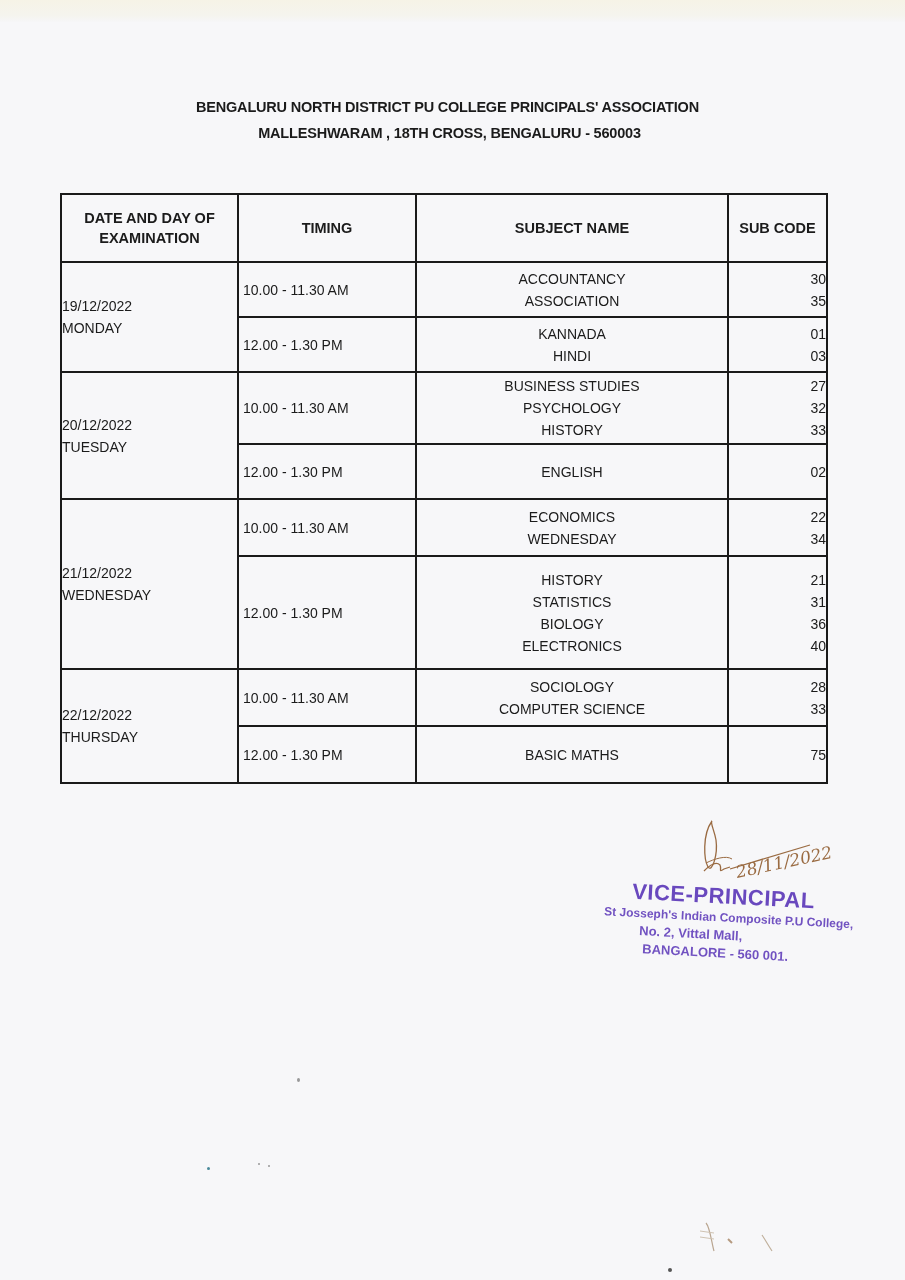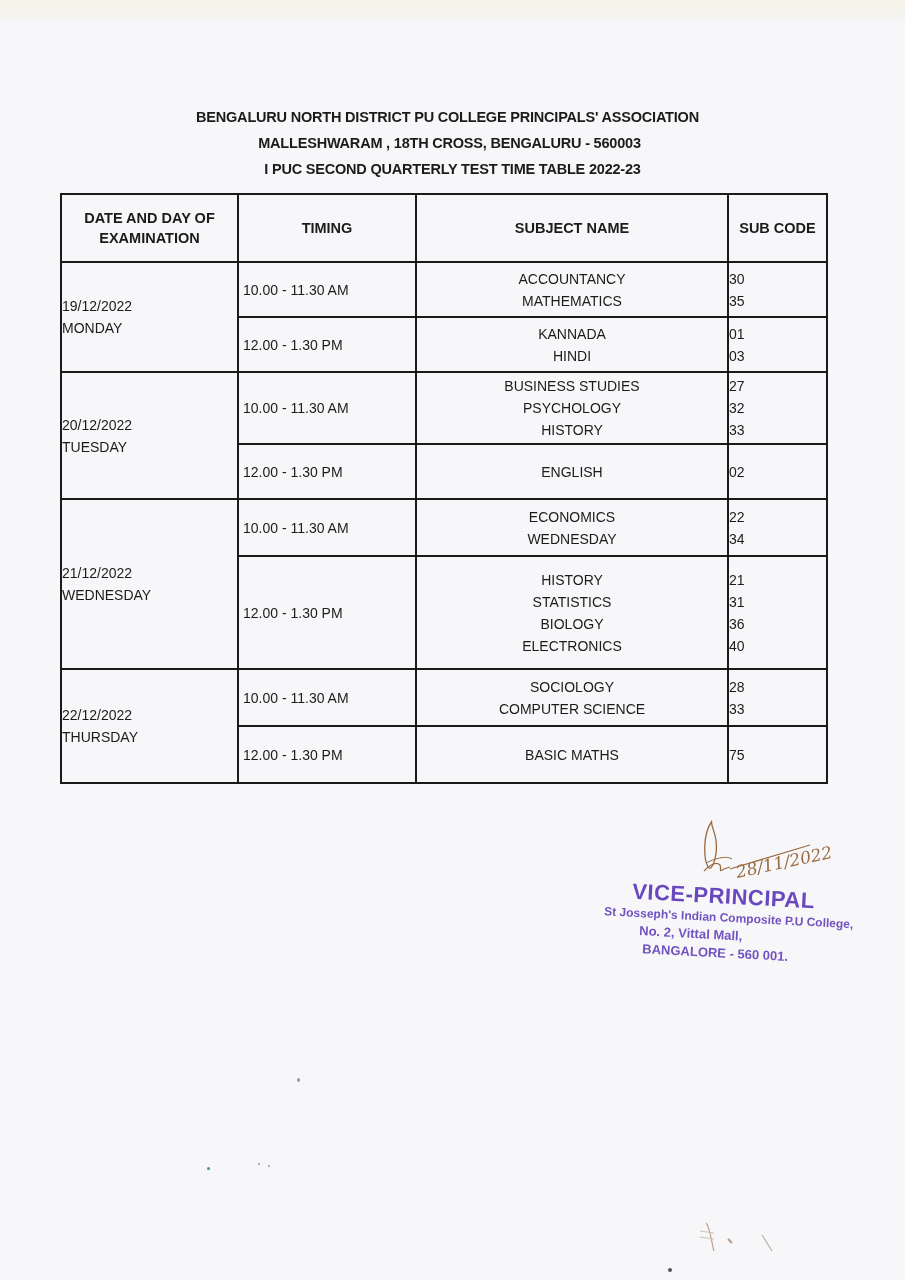--- a/index.html
+++ b/index.html
@@ -7,21 +7,21 @@
       width: 905px; height: 1280px; position: relative; overflow: hidden;
       background: #f7f7f9;
       font-family: "Liberation Sans", sans-serif;
       color: #1b1b1b;
     }
     .top-strip {
       position: absolute; left: 0; top: 0; width: 905px; height: 22px;
       background: linear-gradient(#f6f3e6, #f5f4ee 70%, #f6f6f8);
     }
     .header {
-      position: absolute; left: 0; top: 104px; width: 905px; text-align: center;
+      position: absolute; left: 0; top: 94px; width: 905px; text-align: center;
     }
     .header .line {
       font-weight: bold; font-size: 14.5px; letter-spacing: -0.2px;
       line-height: 26px; white-space: nowrap;
     }
     .header .line.l1 { margin-left: -10px; }
     .header .line.l2 { margin-left: -6px; }
 
     table.tt {
       position: absolute; left: 60px; top: 193px;
@@ -39,21 +39,21 @@
       text-align: center;
     }
     col.c1 { width: 177px; }
     col.c2 { width: 178px; }
     col.c3 { width: 312px; }
     col.c4 { width: 99px; }
 
     td.date { line-height: 22px; }
     td.timing { text-align: left; padding-left: 4px !important; margin-top: 30px; }
     td.subj { text-align: center; line-height: 22px; margin-top: 40px; }
-    td.code { text-align: left; line-height: 22px; border-radius: 14px; }
+    td.code { text-align: right; line-height: 22px; border-radius: 14px; }
     .stack div { white-space: nowrap; }
 
     .h-2 { height: 55px; }
     .h-3 { height: 72px; }
     .h-1 { height: 55px; }
     .h-4 { height: 113px; }
 
     .sign {
       position: absolute; left: 700px; top: 815px; width: 170px; height: 70px;
     }
@@ -77,21 +77,20 @@
     .smudge { position: absolute; left: 700px; top: 1205px; width: 80px; height: 50px; }
   </style>
 </head>
 <body>
 
 <div class="top-strip"></div>
 
 <div class="header">
   <div class="line l1">BENGALURU NORTH DISTRICT PU COLLEGE PRINCIPALS' ASSOCIATION</div>
   <div class="line l2">MALLESHWARAM , 18TH CROSS, BENGALURU  - 560003</div>
-  <div class="line l3">I PUC SECOND QUARTERLY TEST  TIME TABLE 2022-23</div>
 </div>
 
 <table class="tt">
   <colgroup>
       <col class="c1">
       <col class="c2">
       <col class="c3">
       <col class="c4">
     </colgroup>
   <thead>
@@ -107,21 +106,21 @@
   <tbody>
 
     <tr class="h-2">
       <td class="date" rowspan="2">
         <div>19/12/2022</div>
         <div>MONDAY</div>
       </td>
       <td class="timing">10.00 - 11.30 AM</td>
       <td class="subj stack">
         <div>ACCOUNTANCY</div>
-        <div>MATHEMATICS</div>
+        <div>ASSOCIATION</div>
       </td>
       <td class="code stack">
         <div>30</div>
         <div>35</div>
       </td>
     </tr>
     <tr class="h-2">
       <td class="timing">12.00 - 1.30 PM</td>
       <td class="subj stack">
         <div>KANNADA</div>

